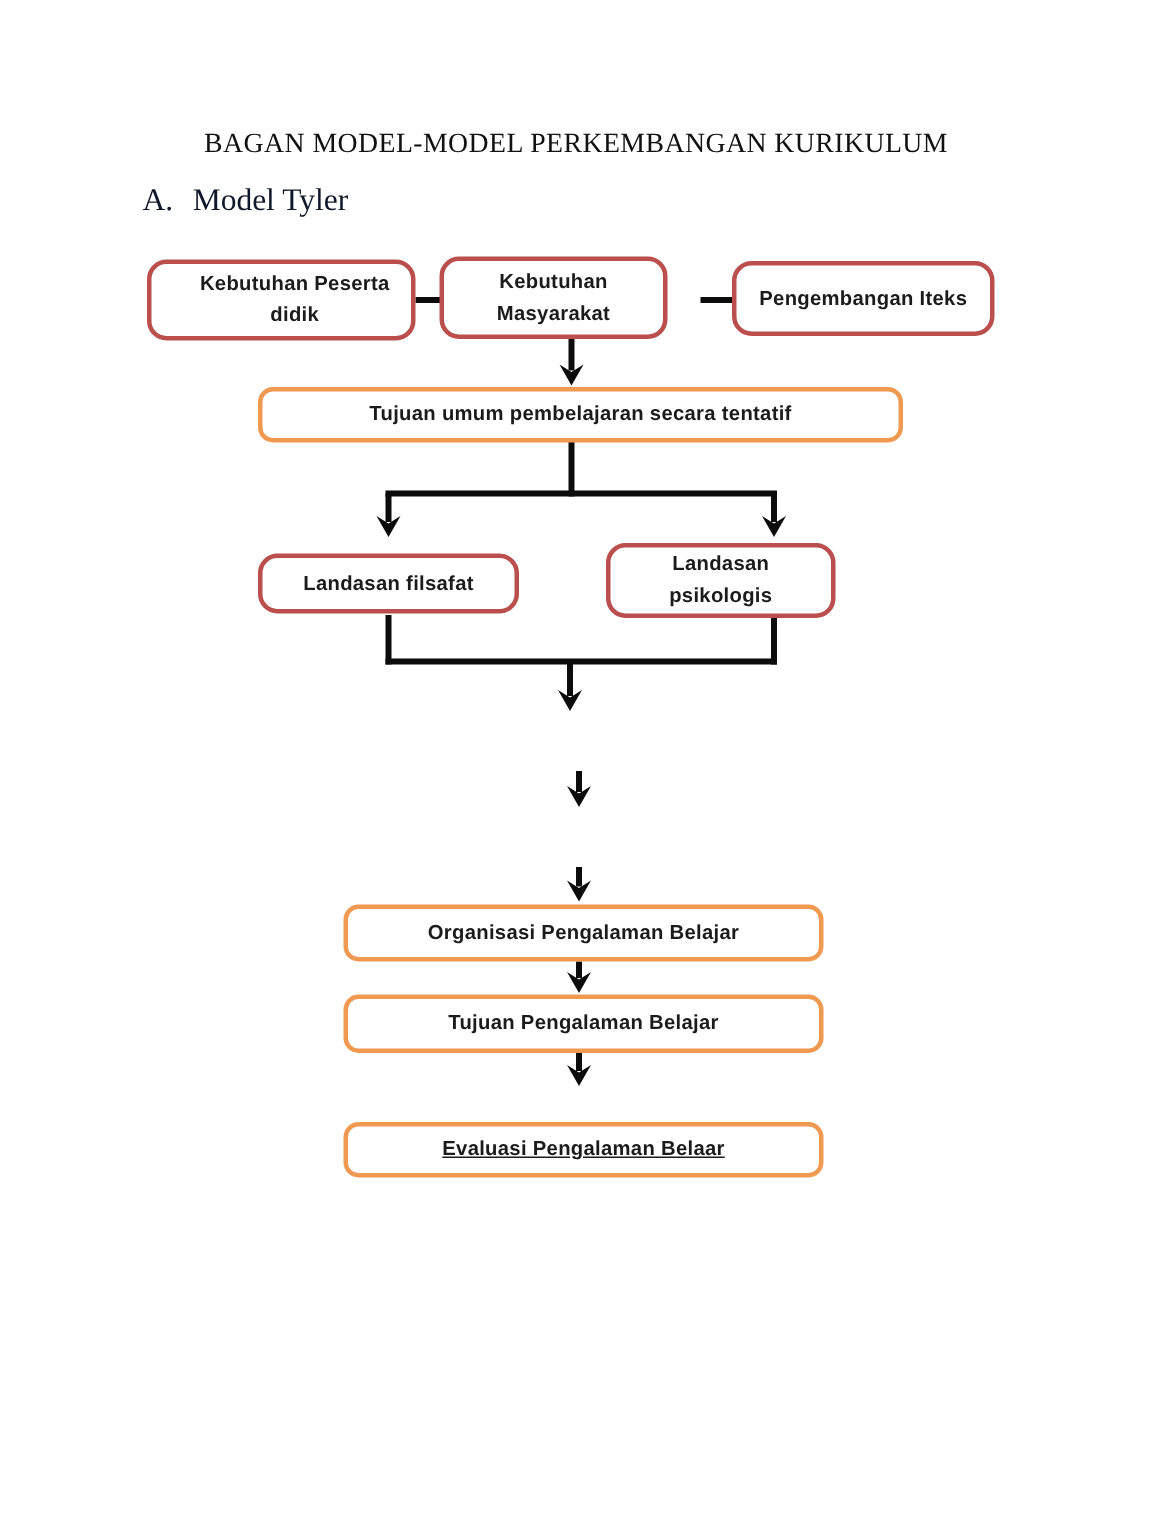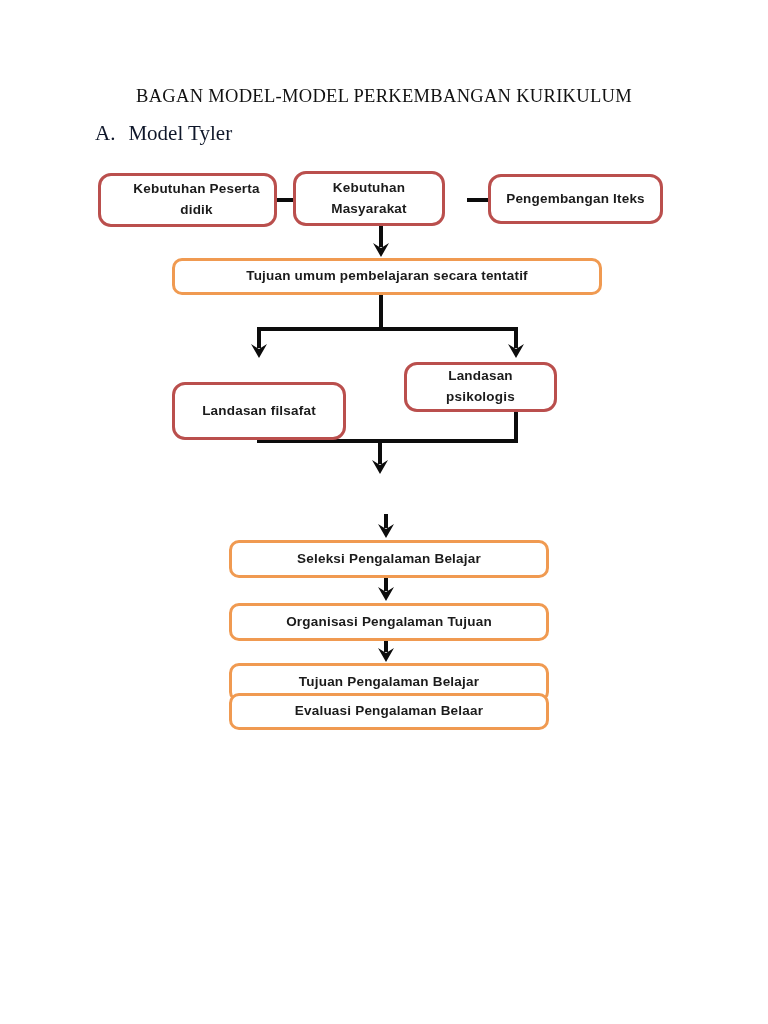--- a/index.html
+++ b/index.html
@@ -133,38 +133,35 @@
   </div>
 
   <div class="node red" style="left:488px; top:174px; width:175px; height:50px;">
     <span>Pengembangan Iteks</span>
   </div>
 
   <div class="node orange" style="left:172px; top:258px; width:430px; height:37px;">
     <span>Tujuan umum pembelajaran secara tentatif</span>
   </div>
 
-  <div class="node red" style="left:172px; top:382px; width:174px; height:58px;">
+  <div class="node red" style="left:172px; top:369px; width:174px; height:40px;">
     <span>Landasan filsafat</span>
   </div>
 
   <div class="node red" style="left:404px; top:362px; width:153px; height:50px;">
     <span>Landasan psikologis</span>
   </div>
 
 
-  <div class="node orange" style="left:229px; top:540px; width:320px; height:38px;">
-    <span>Seleksi Pengalaman  Belajar</span>
-  </div>
 
   <div class="node orange" style="left:229px; top:603px; width:320px; height:38px;">
-    <span>Organisasi Pengalaman Tujuan</span>
+    <span>Organisasi Pengalaman Belajar</span>
   </div>
 
   <div class="node orange" style="left:229px; top:663px; width:320px; height:39px;">
     <span>Tujuan Pengalaman Belajar</span>
   </div>
 
-  <div class="node orange" style="left:229px; top:693px; width:320px; height:37px;">
+  <div class="node orange" style="left:229px; top:748px; width:320px; height:37px;text-decoration:underline;">
     <span>Evaluasi Pengalaman Belaar</span>
   </div>
 
 </div>
 
 </body></html>

